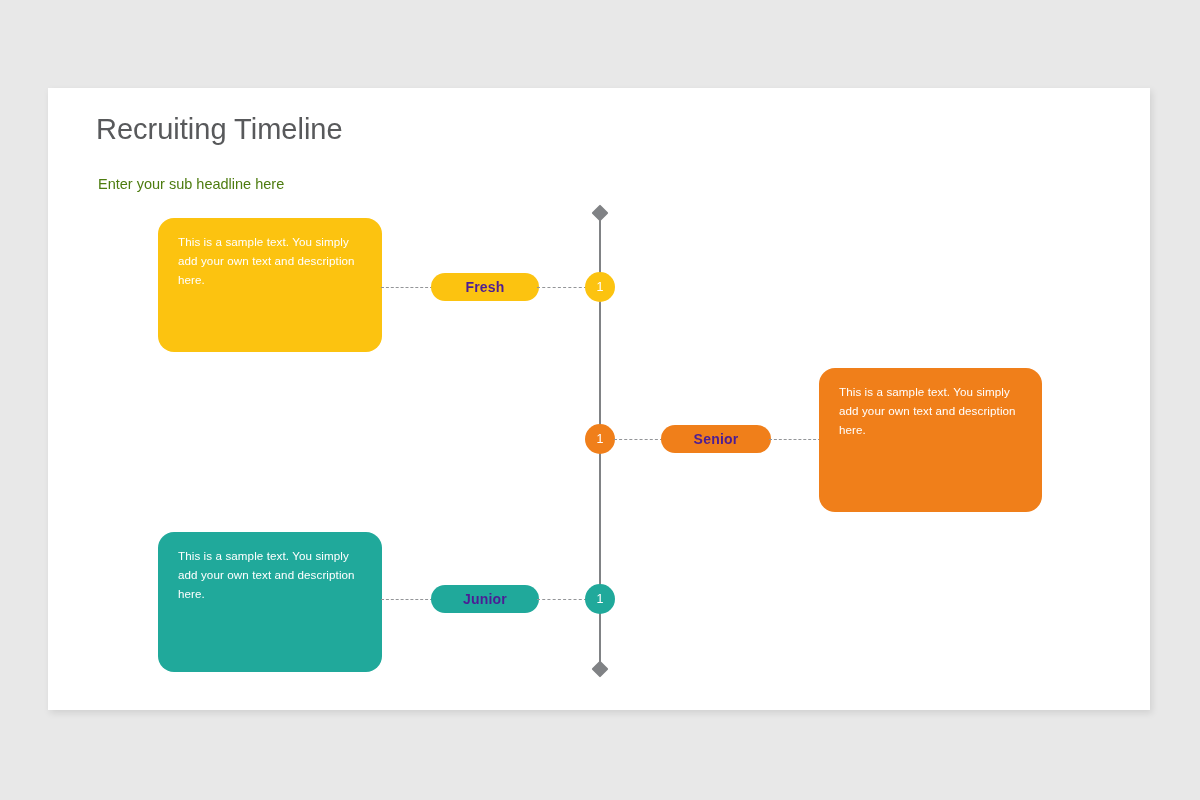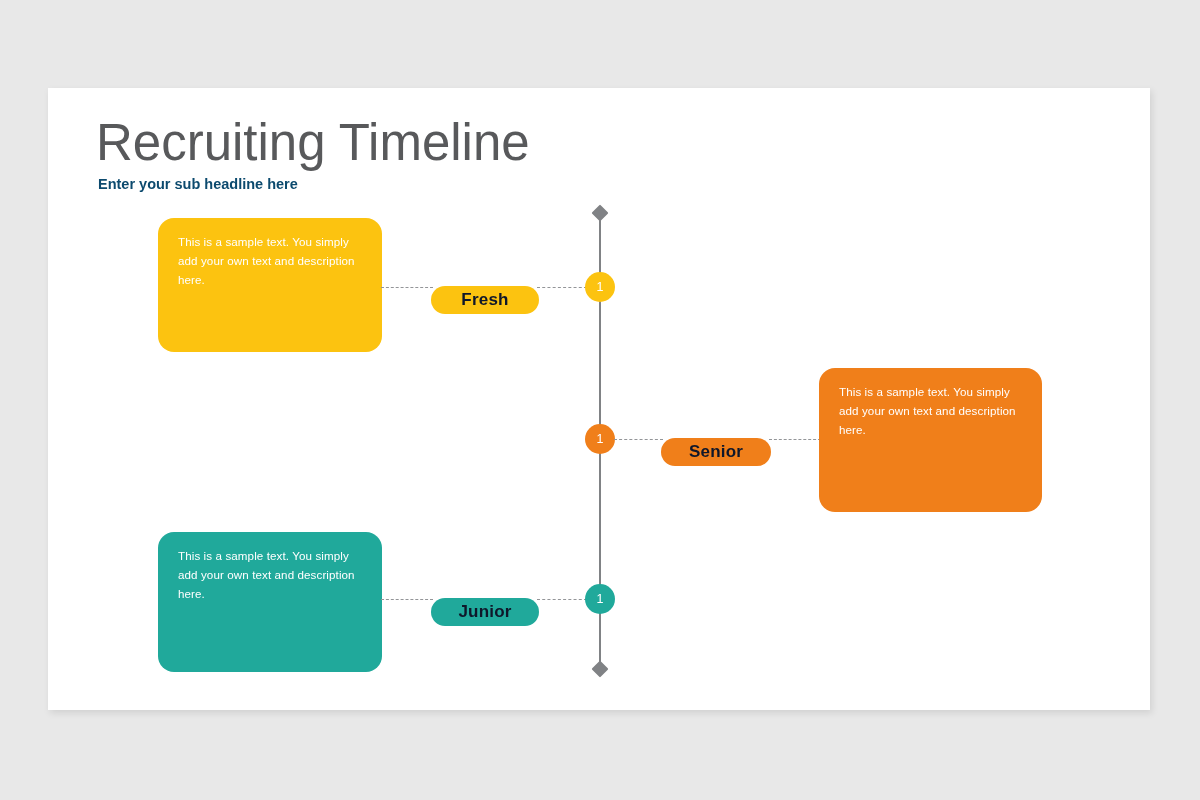--- a/index.html
+++ b/index.html
@@ -23,33 +23,33 @@
     height: 622px;
     background: #ffffff;
     box-shadow: 2px 3px 7px rgba(0,0,0,0.10);
   }
 
   
   #page-title {
     position: absolute;
     left: 48px;
     top: 25px;
-    font-size: 51px;
+    font-size: 29px;
     font-weight: 400;
     color: #58595b;
     letter-spacing: 0px;
     white-space: nowrap;
   }
   #page-subtitle {
     position: absolute;
     left: 50px;
     top: 88px;
     font-size: 14.5px;
-    font-weight: 700;
-    color: #0c4a6e;
+    font-weight: 400;
+    color: #4d7c0f;
     white-space: nowrap;
   }
 
   
   #timeline-axis {
     position: absolute;
     left: 551px;
     top: 126px;
     width: 2px;
     height: 455px;
@@ -97,25 +97,24 @@
   #card-senior { left: 110px; top: 444px;  width: 224px; height: 140px; background: #20a99b; }
 
   
   .pill {
     position: absolute;
     height: 28px;
     border-radius: 14px;
     display: flex;
     align-items: center;
     justify-content: center;
-    color: #0f172a;
-    font-size: 17px;
+    color: #4c1d95;
+    font-size: 14px;
     font-weight: bold;
     letter-spacing: 0.2px;
-    margin-top: 13px;
   }
   #pill-fresh  { left: 383px; top: 185px; width: 108px; background: #fcc310; }
   #pill-junior { left: 613px; top: 337px; width: 110px; background: #f07f1a; }
   #pill-senior { left: 383px; top: 497px; width: 108px; background: #20a99b; }
 
   
   .node {
     position: absolute;
     width: 30px;
     height: 30px;

